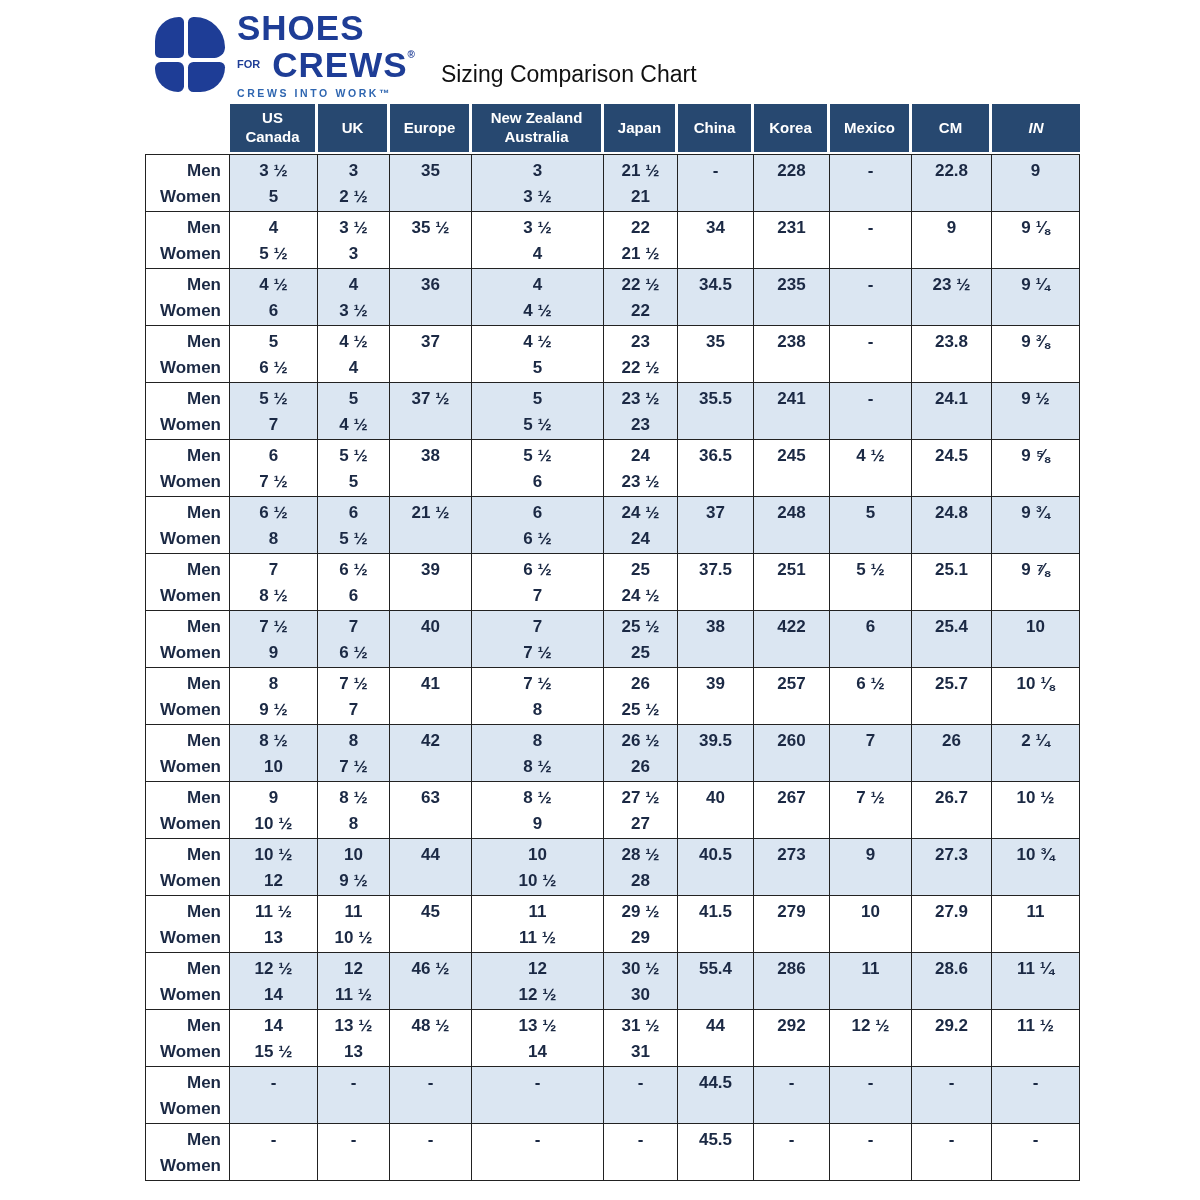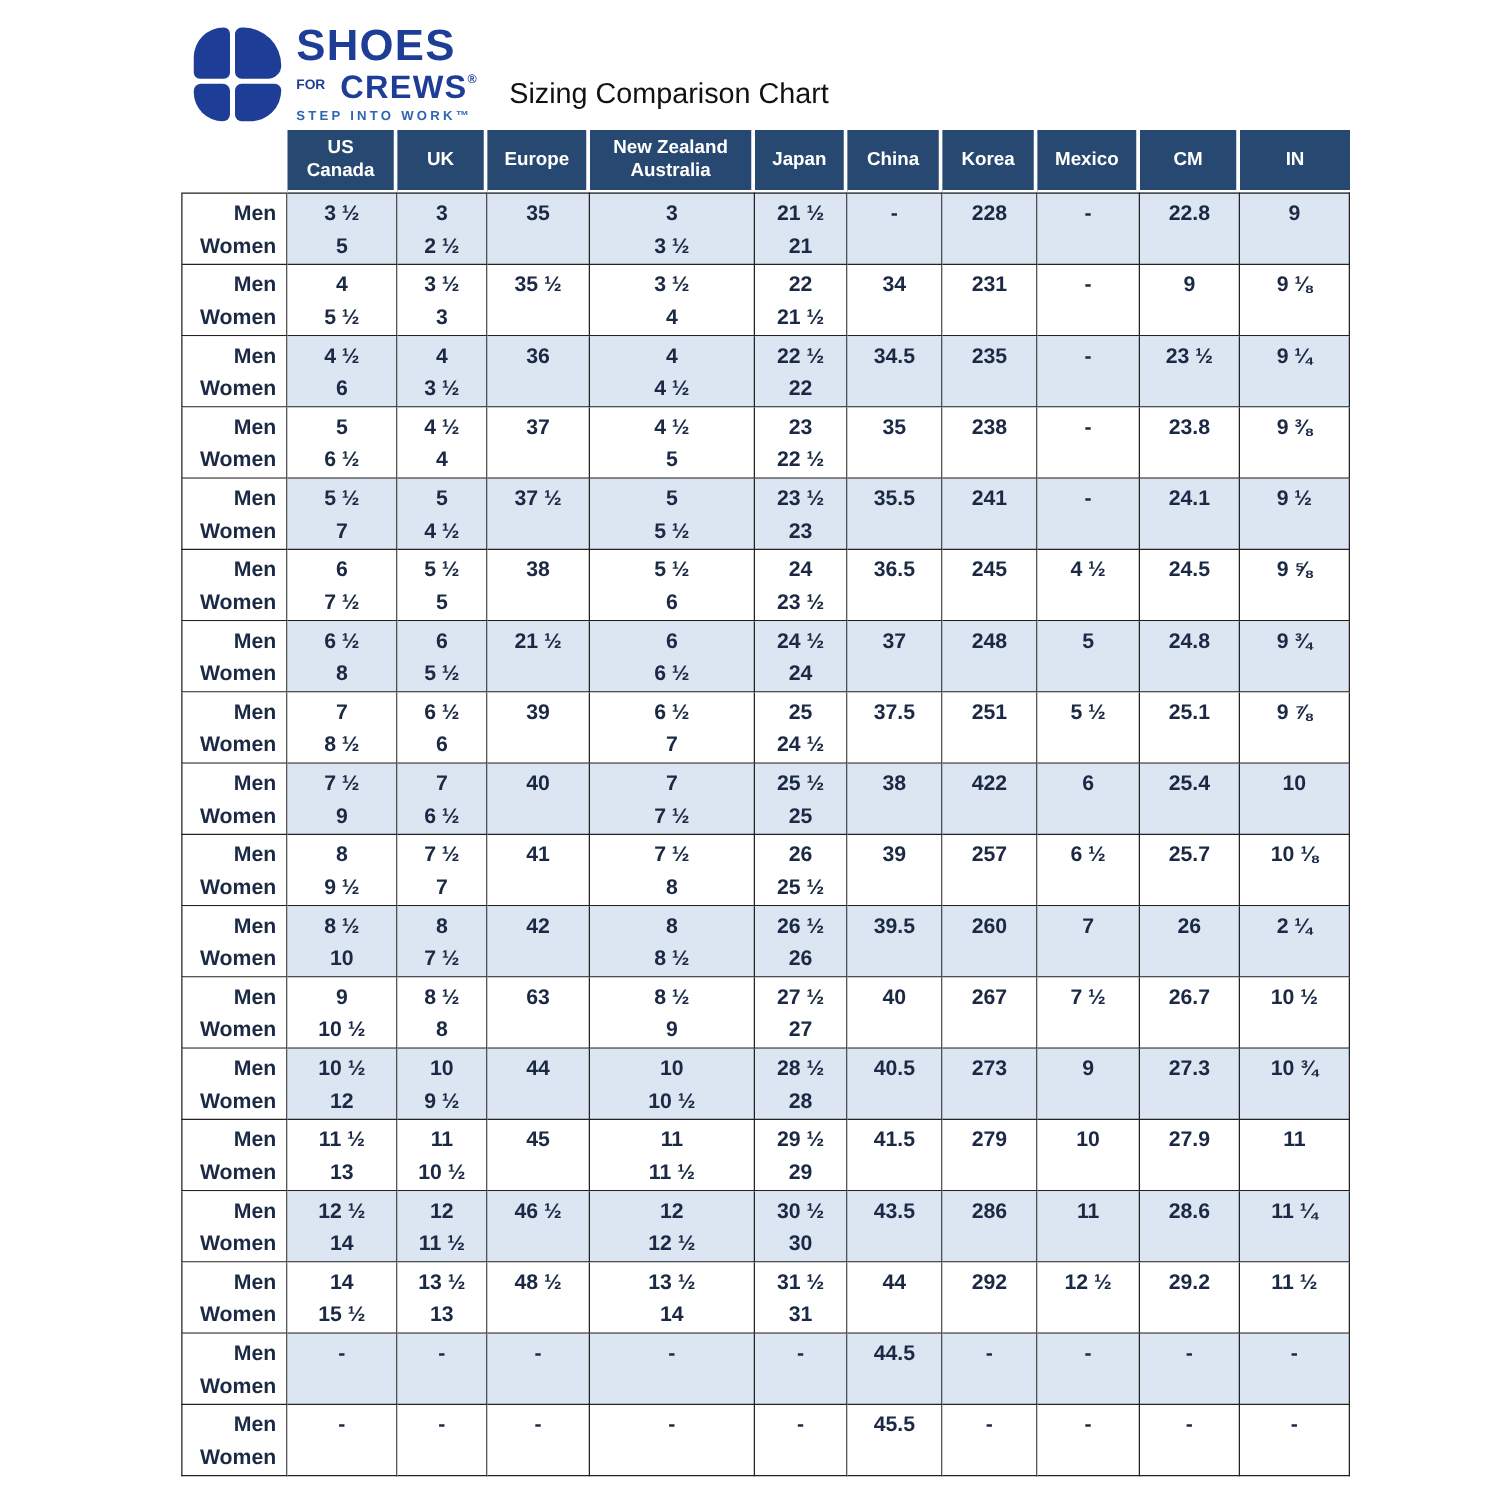--- a/index.html
+++ b/index.html
@@ -52,21 +52,21 @@
     letter-spacing: 1px;
   }
   .brand-crews-line { display: flex; align-items: center; margin-top: 2px; }
   .brand-for {
     font-size: 11px;
     font-weight: bold;
     color: var(--brand-blue);
     margin-right: 12px;
   }
   .brand-crews {
-    font-size: 26px;
+    font-size: 35px;
     font-weight: bold;
     color: var(--brand-blue);
     letter-spacing: 1px;
   }
   .brand-mark {
     font-size: 10px;
     font-weight: bold;
     color: var(--brand-blue);
     align-self: flex-start;
     margin-top: 3px;
@@ -100,21 +100,21 @@
     font-weight: bold;
     text-align: center;
     vertical-align: middle;
     height: 50px;
     padding: 2px 1px;
     border-right: 3px solid #ffffff;
     border-bottom: 2px solid #ffffff;
     white-space: pre-line;
     line-height: 1.25;
   }
-  thead th:last-child { border-right: none; }
+  thead th:last-child { border-right: none; font-style: italic; }
   thead th.corner { background: #ffffff; }
 
   tbody td, tbody th.row-label {
     padding: 0;
     font-size: 17px;
     font-weight: bold;
     color: var(--body-text);
     text-align: center;
     vertical-align: top;
     border-right: 1px solid var(--grid-line);
@@ -148,21 +148,21 @@
         <div class="q q3"></div>
         <div class="q q4"></div>
       </div>
       <div class="brand-text">
         <span class="brand-shoes">SHOES</span>
         <span class="brand-crews-line">
           <span class="brand-for">FOR</span>
           <span class="brand-crews">CREWS</span>
           <span class="brand-mark">®</span>
         </span>
-        <span class="brand-tagline">STEP INTO WORK™</span>
+        <span class="brand-tagline">CREWS INTO WORK™</span>
       </div>
     </div>
     <div class="page-title">Sizing Comparison Chart</div>
   </div>
 
   <table class="size-table">
     <colgroup>
       <col style="width:85px">
       <col style="width:88px">
       <col style="width:72px">
@@ -870,21 +870,21 @@
           </td>
       <td>
             <div class="men-line">12</div>
             <div class="women-line">12 ½</div>
           </td>
       <td>
             <div class="men-line">30 ½</div>
             <div class="women-line">30</div>
           </td>
       <td>
-            <div class="men-line">43.5</div>
+            <div class="men-line">55.4</div>
             <div class="women-line"></div>
           </td>
       <td>
             <div class="men-line">286</div>
             <div class="women-line"></div>
           </td>
       <td>
             <div class="men-line">11</div>
             <div class="women-line"></div>
           </td>

